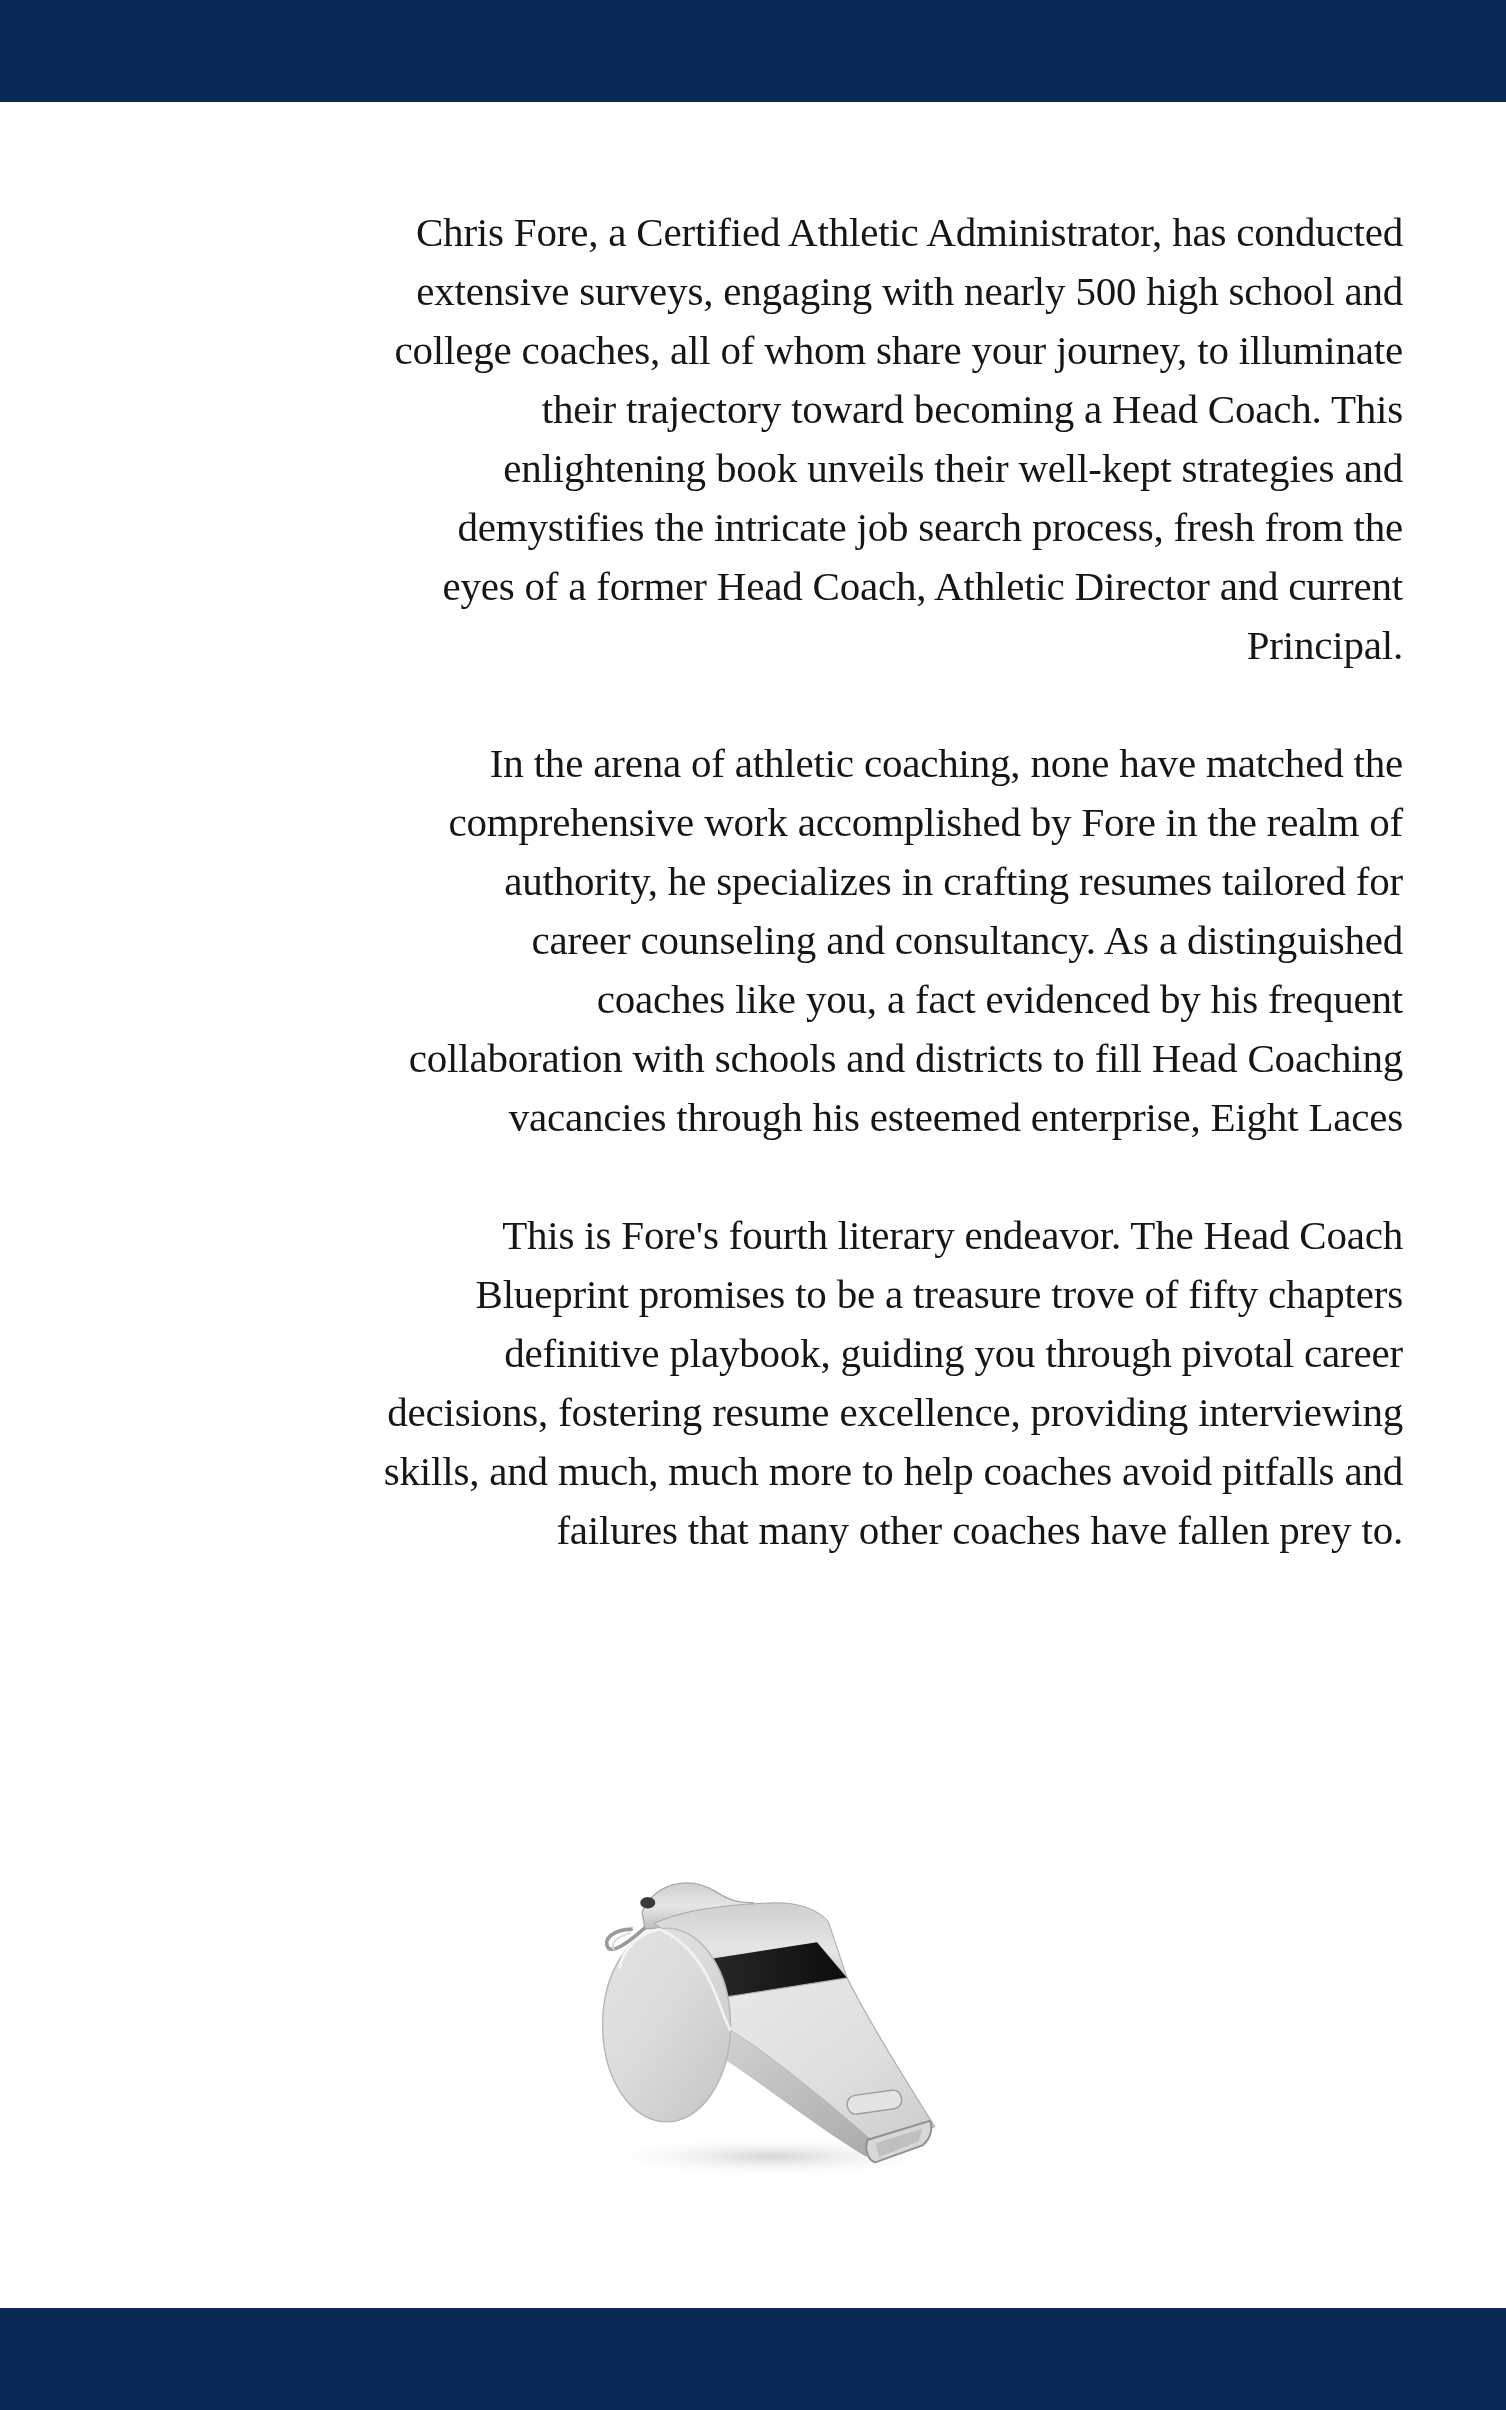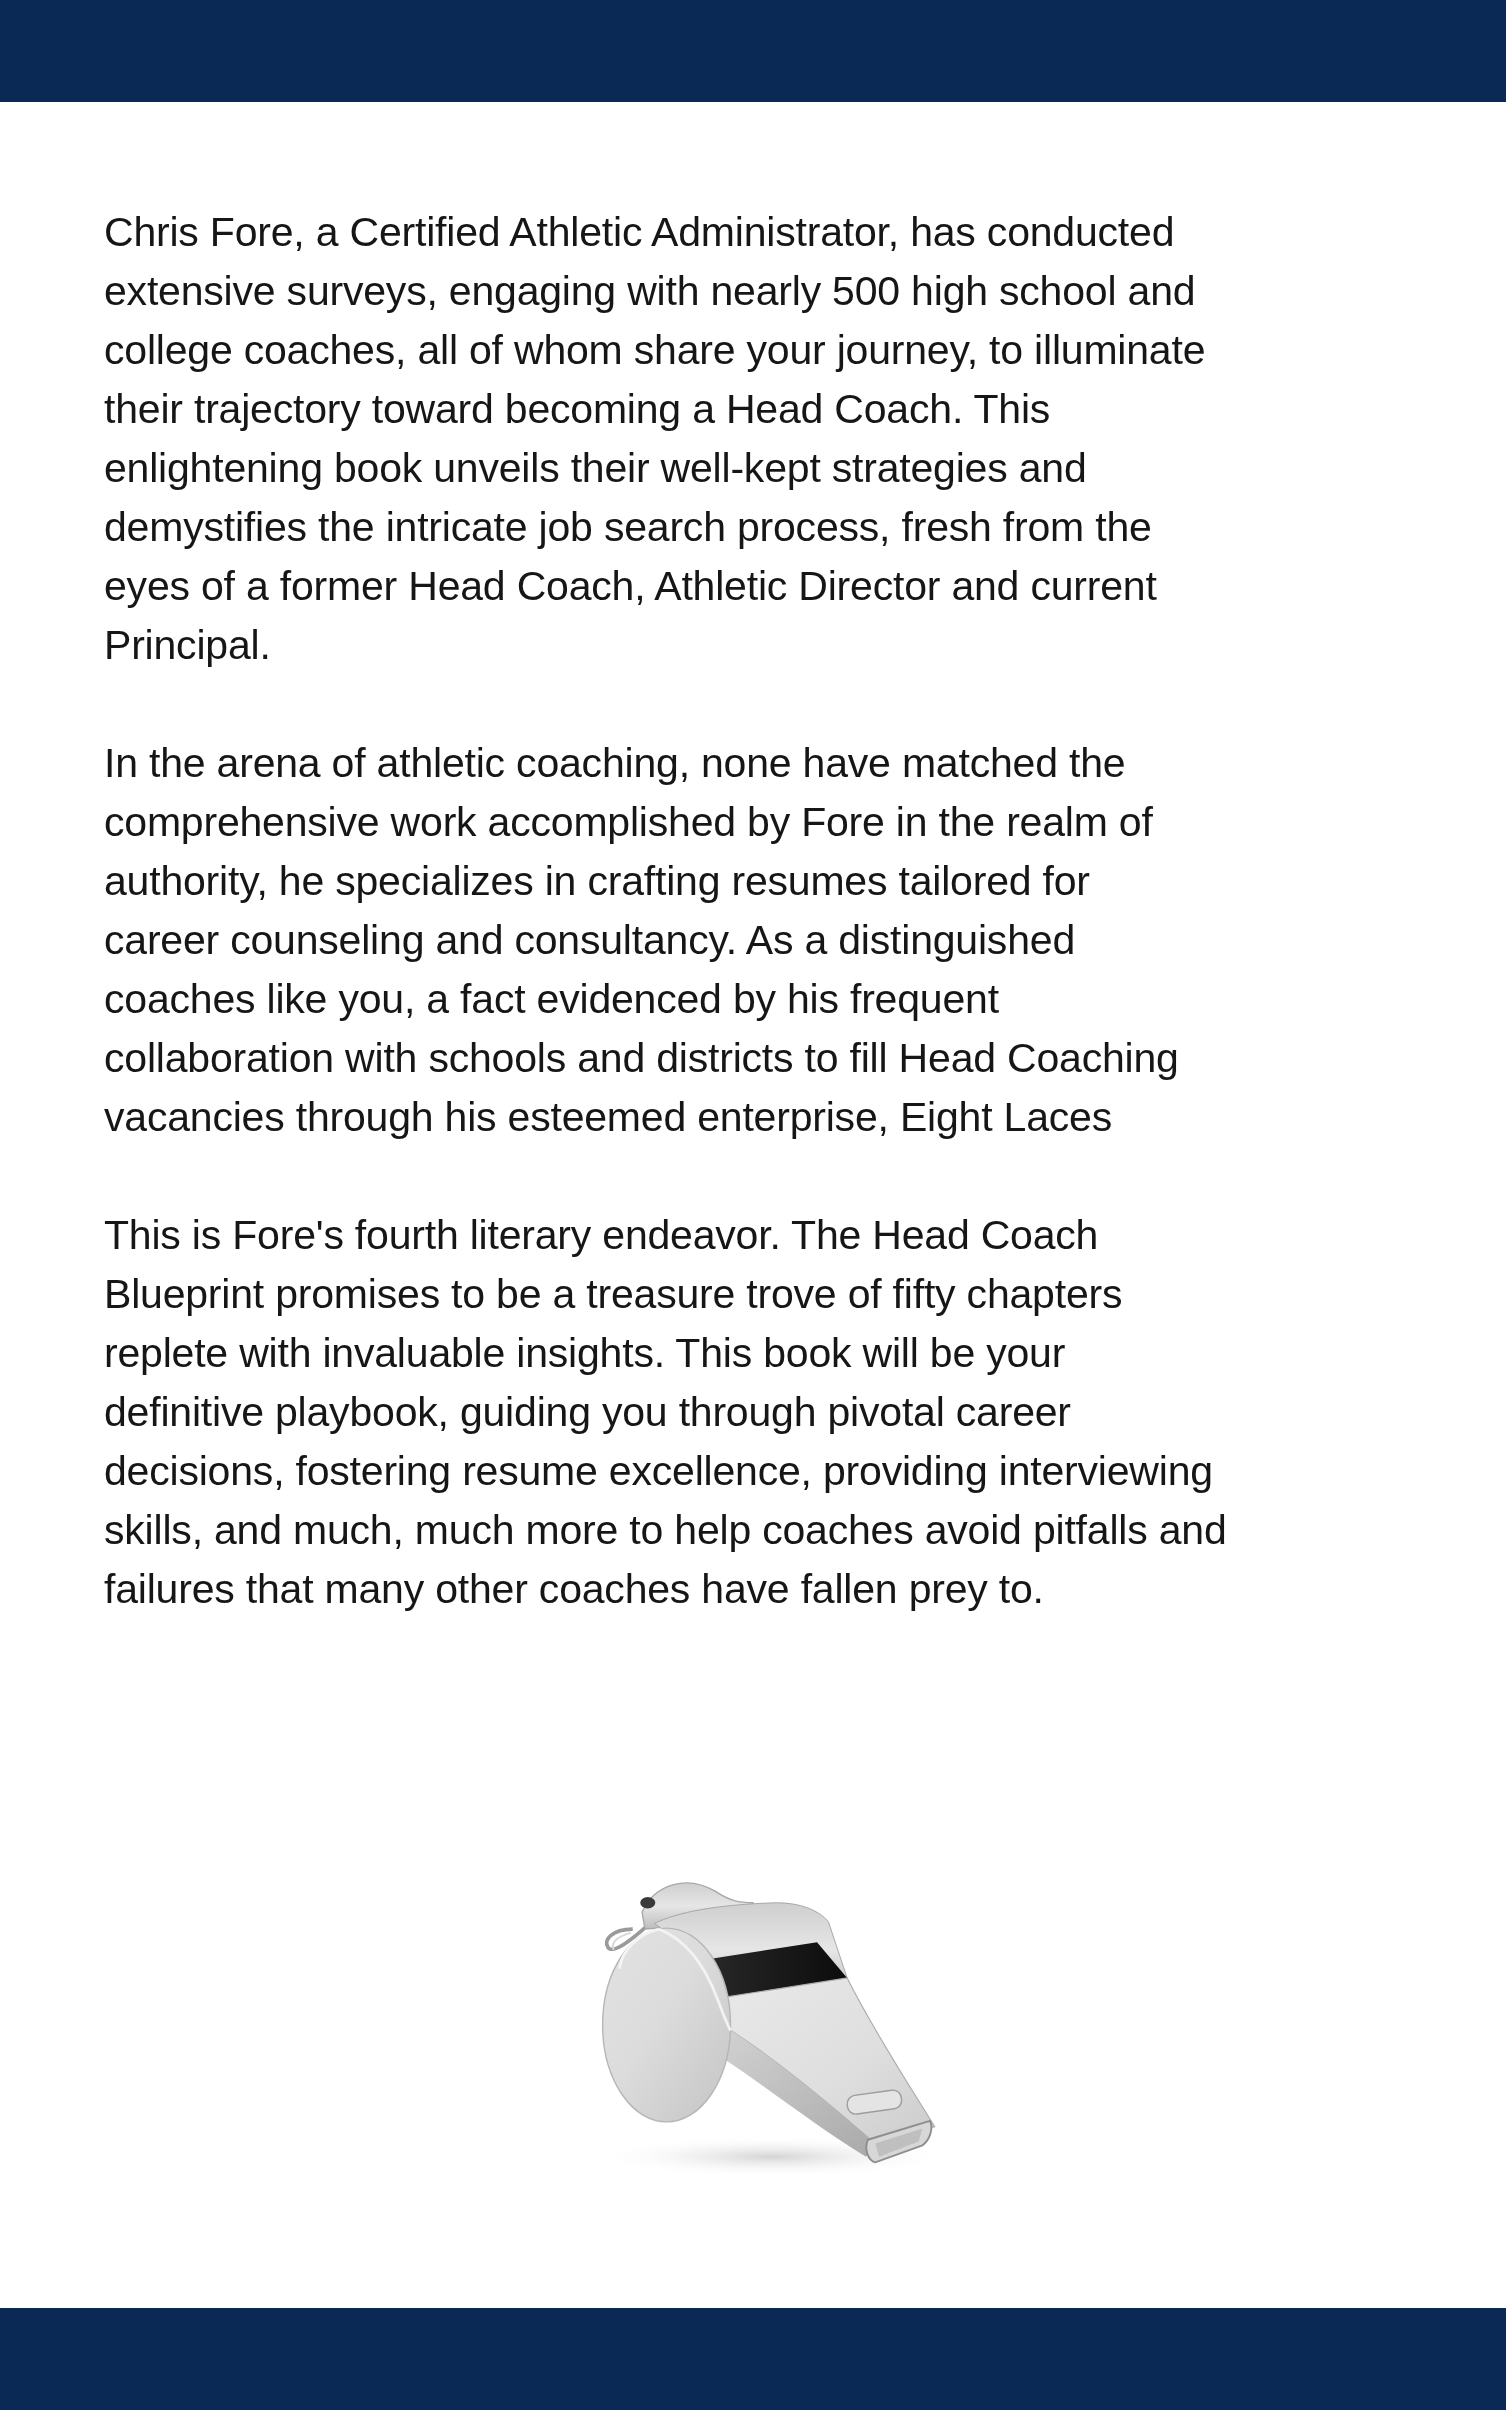--- a/index.html
+++ b/index.html
@@ -19,22 +19,23 @@
       left: 0;
       width: 1507px;
     }
     .band.top { top: 0; height: 102px; }
     .band.bottom { top: 2308px; height: 103px; }
     .content {
       position: absolute;
       left: 104px;
       top: 203px;
       width: 1299px;
-      text-align: left;
+      text-align: right;
       color: #161616;
+      font-family: Liberation Serif, serif;
     }
     .para {
       margin: 0 0 59px 0;
       font-size: 41px;
       line-height: 59px;
       letter-spacing: -0.2px;
       word-spacing: 0px;
     }
     .para .ln { display: block; white-space: nowrap; }
     .whistle {
@@ -66,21 +67,20 @@
     <span class="ln">comprehensive work accomplished by Fore in the realm of</span>
     <span class="ln">authority, he specializes in crafting resumes tailored for</span>
     <span class="ln">career counseling and consultancy. As a distinguished</span>
     <span class="ln">coaches like you, a fact evidenced by his frequent</span>
     <span class="ln">collaboration with schools and districts to fill Head Coaching</span>
     <span class="ln">vacancies through his esteemed enterprise, Eight Laces</span>
   </p>
   <p class="para">
     <span class="ln">This is Fore's fourth literary endeavor. The Head Coach</span>
     <span class="ln">Blueprint promises to be a treasure trove of fifty chapters</span>
-    <span class="ln">replete with invaluable insights. This book will be your</span>
     <span class="ln">definitive playbook, guiding you through pivotal career</span>
     <span class="ln">decisions, fostering resume excellence, providing interviewing</span>
     <span class="ln">skills, and much, much more to help coaches avoid pitfalls and</span>
     <span class="ln">failures that many other coaches have fallen prey to.</span>
   </p>
 </div>
 
 <div class="whistle">
   <svg width="395" height="358" viewBox="0 0 420 380" xmlns="http://www.w3.org/2000/svg">
     <defs>

